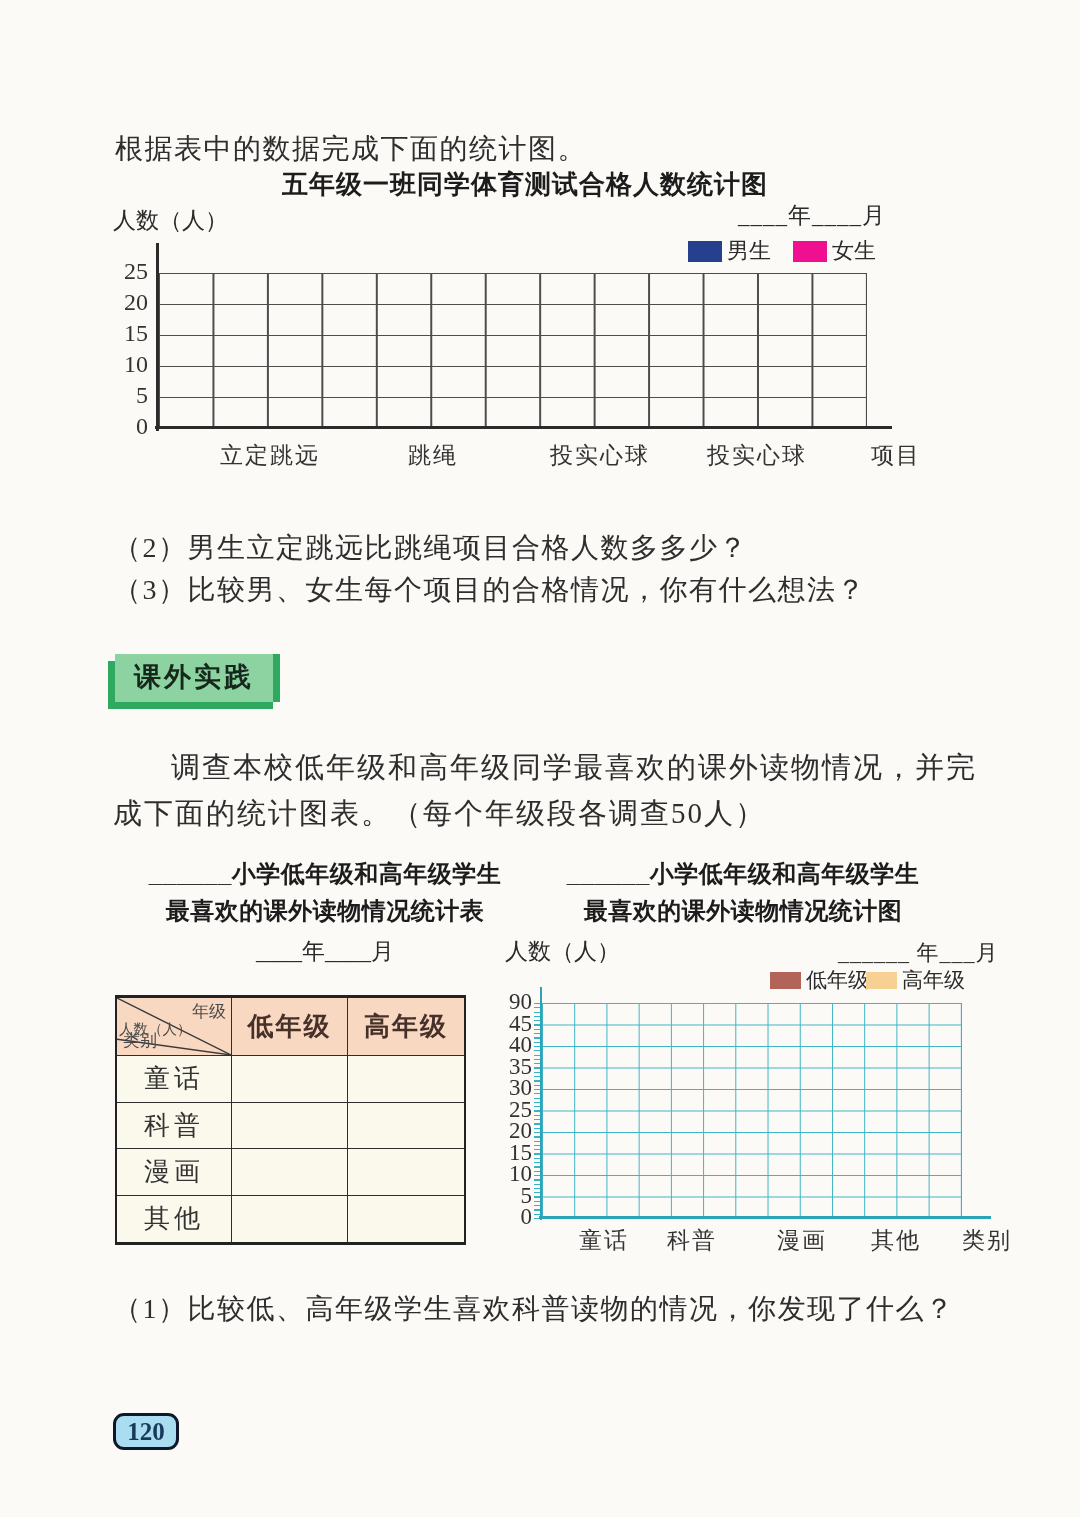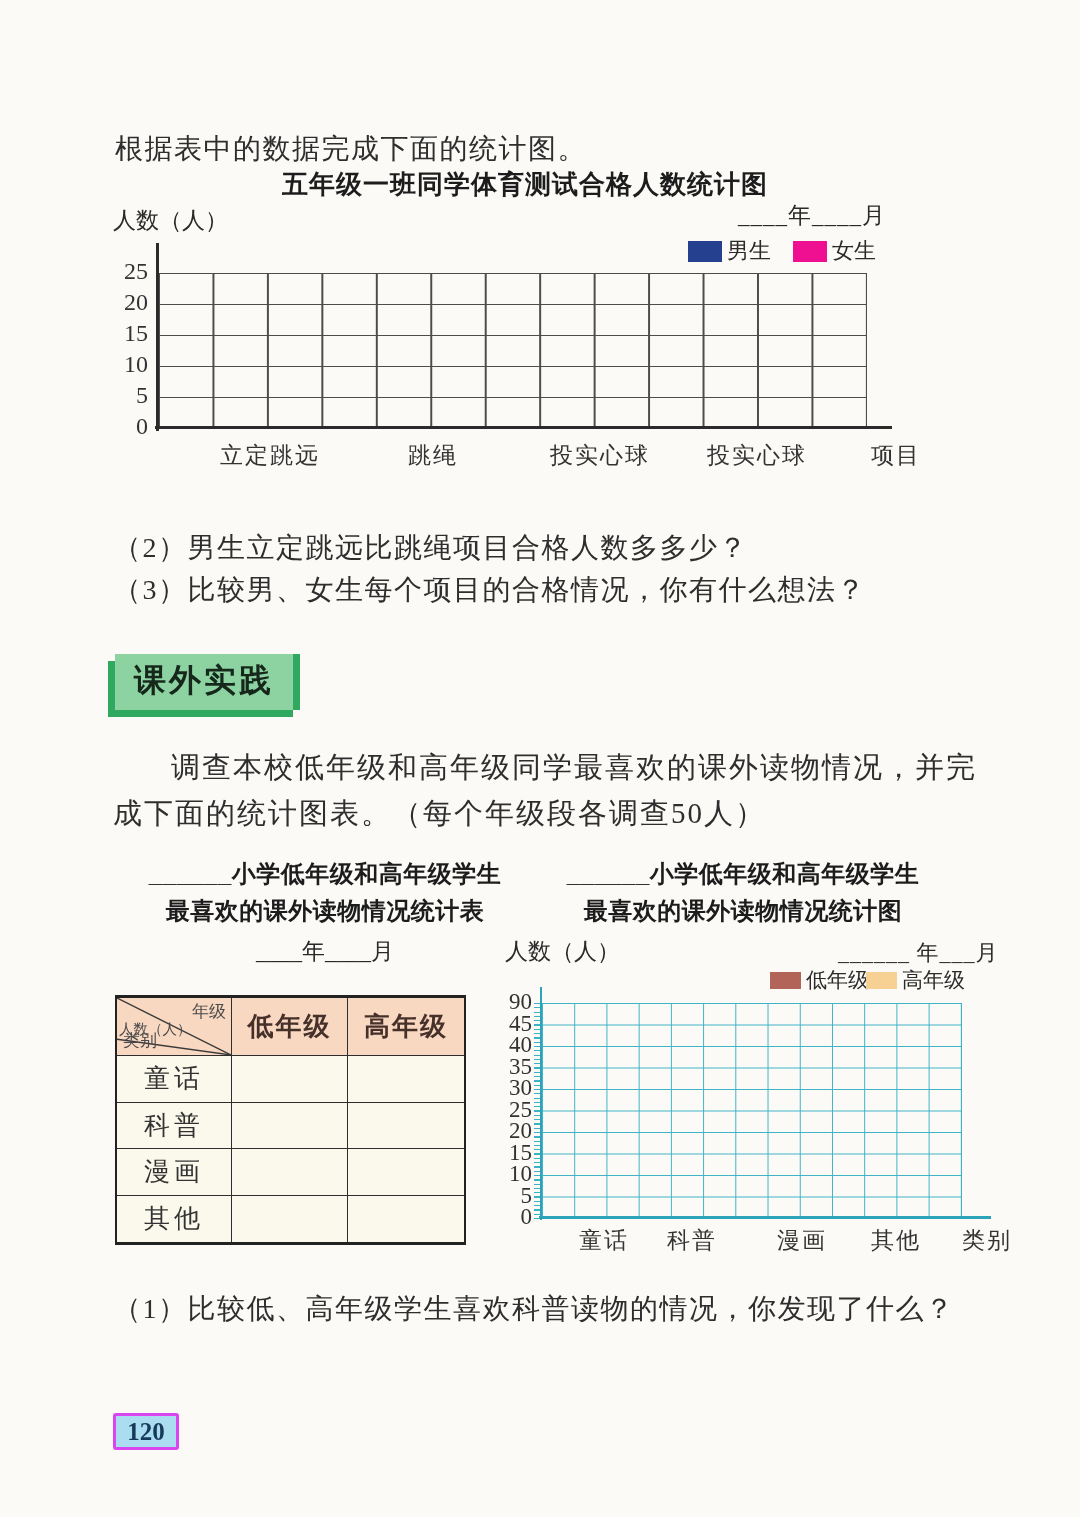--- a/index.html
+++ b/index.html
@@ -38,21 +38,21 @@
 
   
   .qline{white-space:nowrap;}
 
   
   .sec-box{
     left:115px; top:654px; padding:5px 19px 7px 19px;
     background:#8dd3a1;
     box-shadow:7px 0 0 0 #2fa95f, 0 7px 0 0 #2fa95f, -7px 7px 0 0 #2fa95f;
     font-family:"Liberation Sans", sans-serif; font-weight:bold;
-    font-size:32px; letter-spacing:3px; color:#16281c;
+    font-size:27px; letter-spacing:3px; color:#16281c;
   }
 
   .para{left:113px; top:744px; width:870px; font-size:29px; letter-spacing:2px; line-height:46px; text-indent:2em; color:#2e2e2e;}
 
   
   .sub-title{width:420px; text-align:center; font-size:24px; letter-spacing:0.5px; line-height:37px;}
 
   
   .stat-table{
     left:115px; top:995px;
@@ -88,21 +88,21 @@
   .c2-minorticks{
     position:absolute; left:-8px; top:0; width:7px; height:216px;
     background:repeating-linear-gradient(to bottom, #3cb3c5 0 1.2px, transparent 1.2px 4.3px);
   }
   .ytick2{position:absolute; left:-56px; width:46px; text-align:right; font-size:23px; transform:translateY(-52%); color:#333;}
   .xcat2{position:absolute; top:222px; font-size:23px; white-space:nowrap; transform:translateX(-50%); letter-spacing:2px; color:#333;}
 
   
   .page-badge{
     left:113px; top:1413px; width:66px; height:37px;
-    background:#a9ddef; border:3px solid #d946ef; border-radius:3px;
+    background:#a9ddef; border:3px solid #0f172a; border-radius:11px;
     display:flex; align-items:center; justify-content:center;
     font-size:25px; font-weight:bold; color:#173a5a; box-sizing:border-box;
   }
 </style>
 </head>
 <body>
 
 <div class="page">
 
   <div class="abs body-text" style="left:115px; top:110px;margin-top:20px;">根据表中的数据完成下面的统计图。</div>

